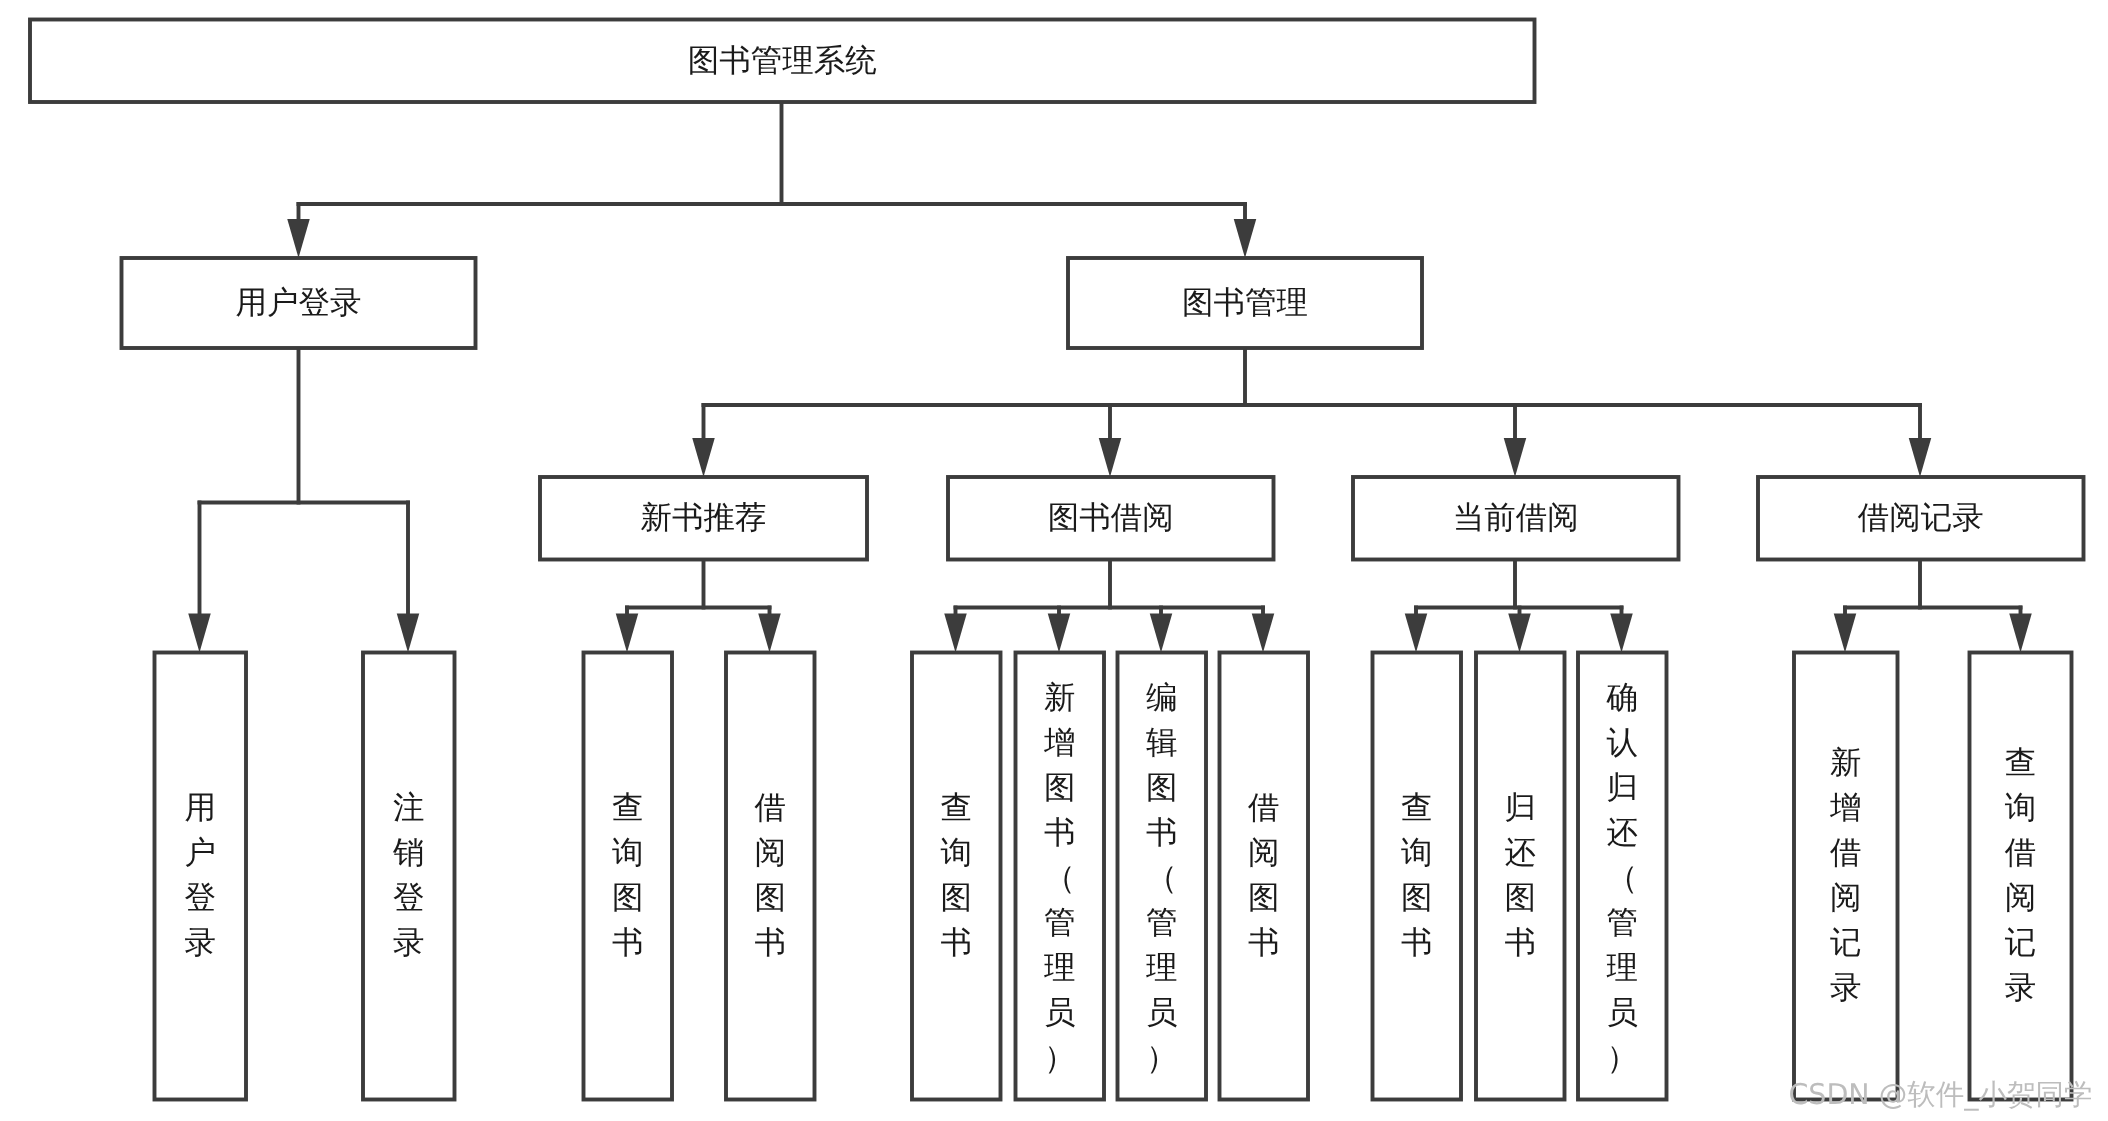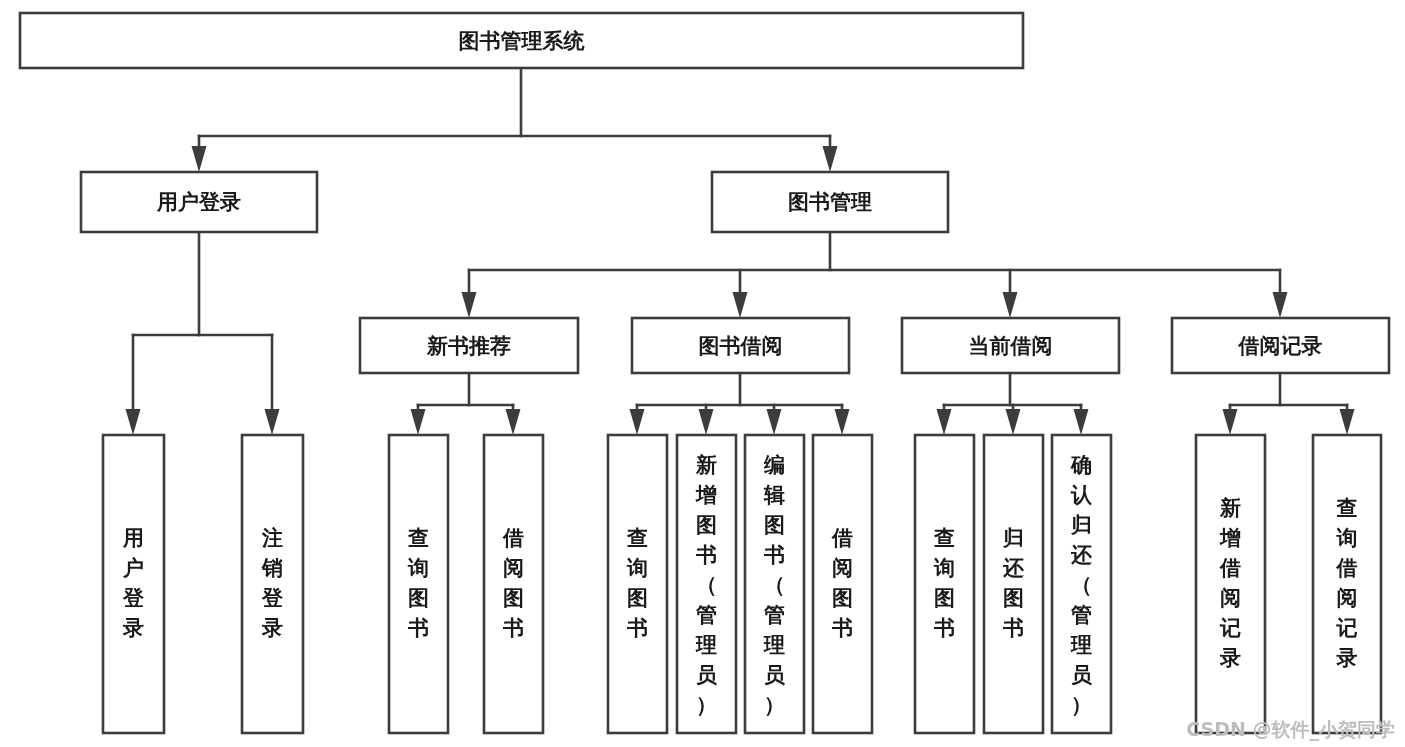--- a/index.html
+++ b/index.html
@@ -10,21 +10,20 @@
   }
   body {
     font-family: "DejaVu Sans", "Liberation Sans", sans-serif;
   }
   #diagram-root {
     position: relative;
     width: 1405px;
     height: 747px;
     background: #ffffff;
     overflow: hidden;
-    font-weight: bold;
   }
   svg.diagram-canvas {
     position: absolute;
     left: 0;
     top: 0;
     width: 1405px;
     height: 747px;
     display: block;
   }
   .node-box {

